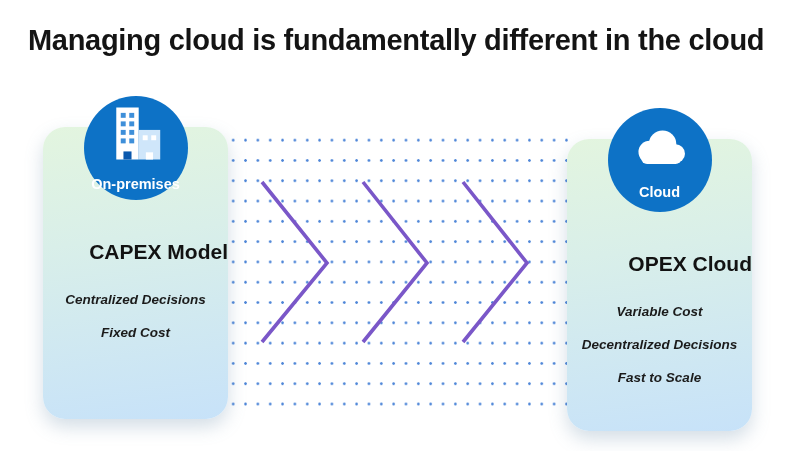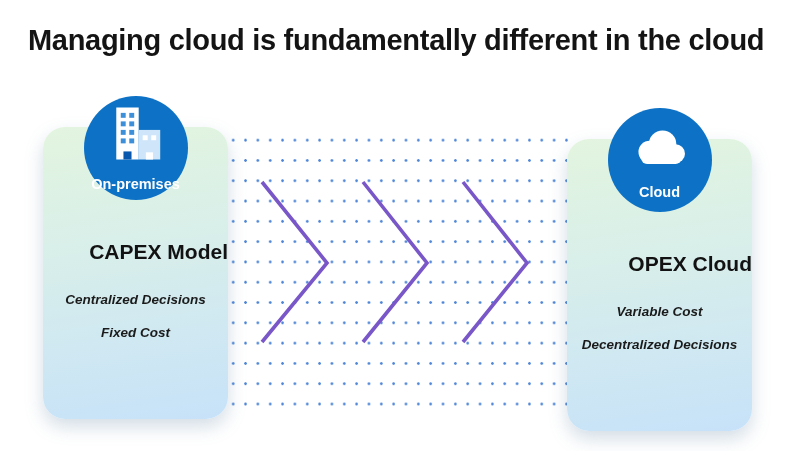--- a/index.html
+++ b/index.html
@@ -120,16 +120,17 @@
           <circle cx="54" cy="30" r="11"></circle>
           <rect x="14" y="28" width="47" height="14" rx="7"></rect>
         </g>
       </svg>
       <span class="badge-label">Cloud</span>
     </div>
     <h2 class="model">OPEX Cloud</h2>
     <ul class="features">
       <li>Variable Cost</li>
       <li>Decentralized Decisions</li>
+      <li>Fast to Scale</li>
     </ul>
   </section>
 
 </div>
 
 </body></html>

